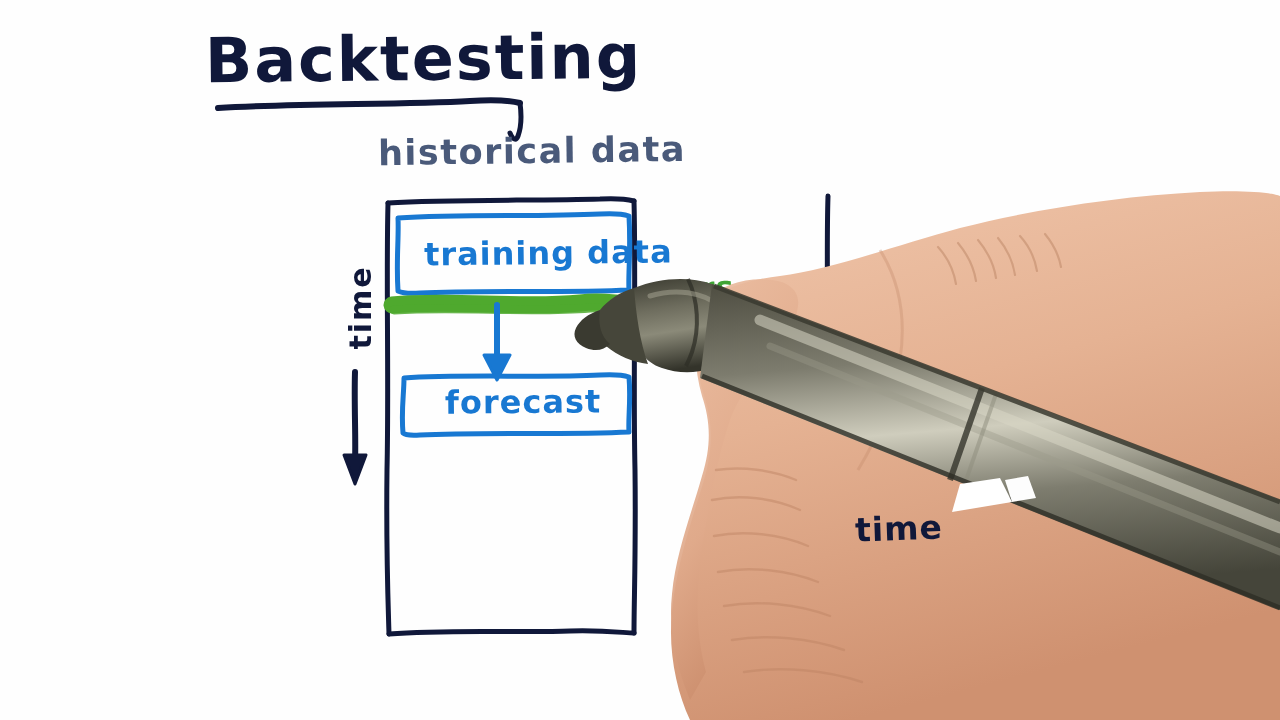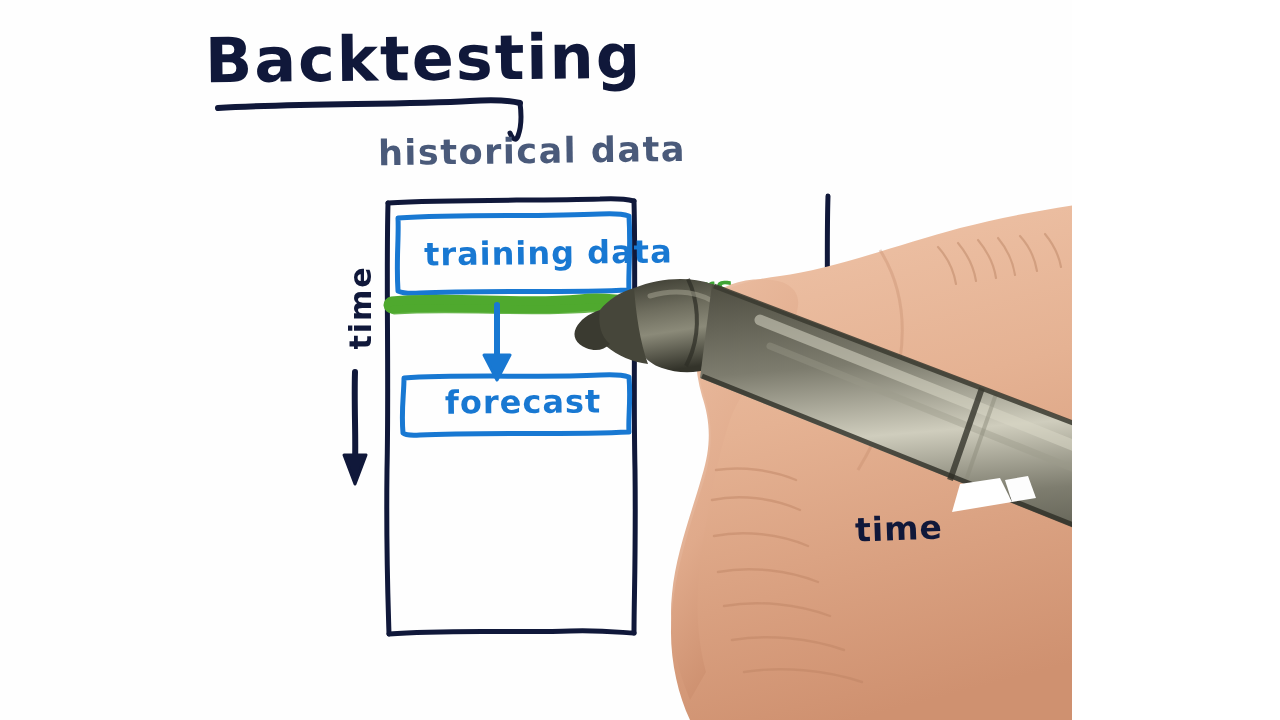--- a/index.html
+++ b/index.html
@@ -5,21 +5,21 @@
   html, body {
     margin: 0;
     padding: 0;
     background: #ffffff;
   }
   body {
     font-family: "DejaVu Sans", sans-serif;
   }
   #stage {
     position: relative;
-    width: 1072px;
+    width: 1280px;
     height: 720px;
     background: #fefefe;
     overflow: hidden;
   }
   .layer {
     position: absolute;
     left: 0; top: 0;
     width: 1280px;
     height: 720px;
   }

